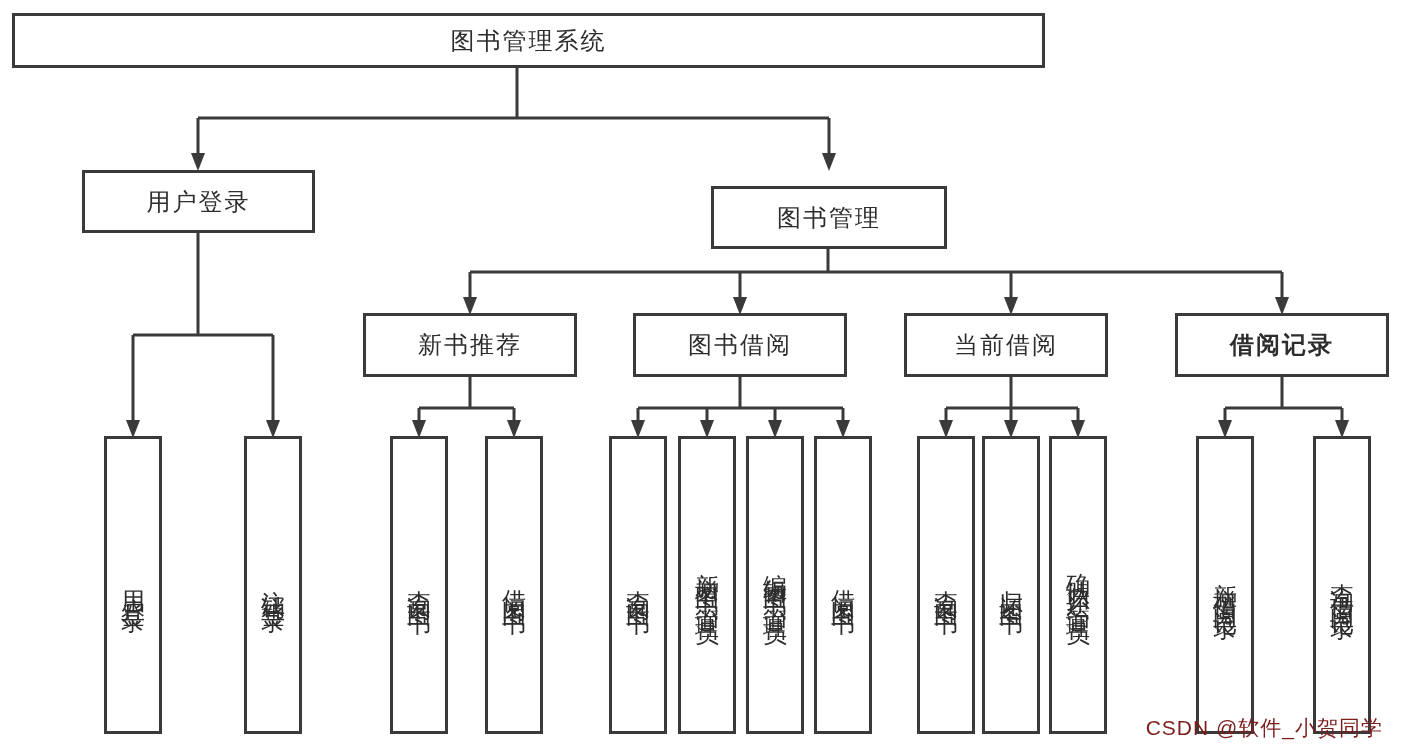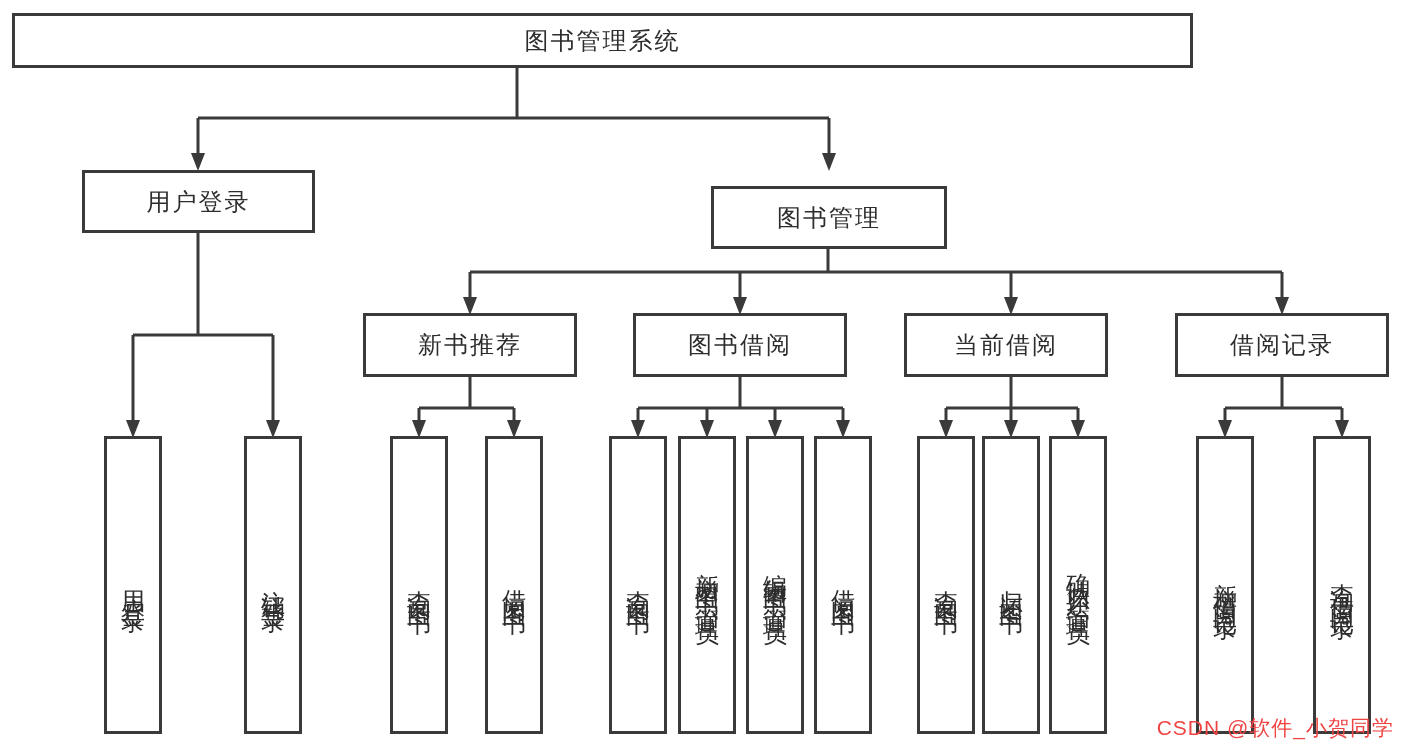--- a/index.html
+++ b/index.html
@@ -23,25 +23,25 @@
   }
   .box.h { font-size:24px; letter-spacing:2px; white-space:nowrap; }
   .box.v {
     writing-mode:vertical-rl;
     font-size:24px;
     letter-spacing:7px;
     line-height:1;
   }
   .watermark {
     position:absolute;
-    right:11px;
+    right:22px;
     top:714px;
     font-size:21px;
     letter-spacing:1px;
-    color:#ef4444;
+    color:#7f1d1d;
     white-space:nowrap;
     z-index:5;
   }
 </style>
 </head>
 <body>
 
 <div class="canvas">
 
   <svg class="connectors" viewBox="0 0 1405 747" xmlns="http://www.w3.org/2000/svg">
@@ -77,29 +77,29 @@
       <polygon points="775,438 768,420 782,420"></polygon>
       <polygon points="843,438 836,420 850,420"></polygon>
       <polygon points="946,438 939,420 953,420"></polygon>
       <polygon points="1011,438 1004,420 1018,420"></polygon>
       <polygon points="1078,438 1071,420 1085,420"></polygon>
       <polygon points="1225,438 1218,420 1232,420"></polygon>
       <polygon points="1342,438 1335,420 1349,420"></polygon>
     </g>
   </svg>
 
-  <div class="box h" style="left:12px; top:13px; width:1181px; height:55px;text-align:right;">图书管理系统</div>
+  <div class="box h" style="left:12px; top:13px; width:1033px; height:55px;text-align:right;">图书管理系统</div>
 
   <div class="box h" style="left:82px; top:170px; width:233px; height:63px;">用户登录</div>
   <div class="box h" style="left:711px; top:186px; width:236px; height:63px;">图书管理</div>
 
   <div class="box h" style="left:633px; top:313px; width:214px; height:64px;">图书借阅</div>
   <div class="box h" style="left:363px; top:313px; width:214px; height:64px;">新书推荐</div>
   <div class="box h" style="left:904px; top:313px; width:204px; height:64px;">当前借阅</div>
-  <div class="box h" style="left:1175px; top:313px; width:214px; height:64px;">借阅记录</div>
+  <div class="box h" style="left:1175px; top:313px; width:214px; height:64px;font-weight:bold;">借阅记录</div>
 
   <div class="box v" style="left:104px; top:436px; width:58px; height:298px;">用户登录</div>
   <div class="box v" style="left:244px; top:436px; width:58px; height:298px;">注销登录</div>
 
   <div class="box v" style="left:390px; top:436px; width:58px; height:298px;">查询图书</div>
   <div class="box v" style="left:485px; top:436px; width:58px; height:298px;">借阅图书</div>
 
   <div class="box v" style="left:609px; top:436px; width:58px; height:298px;">查询图书</div>
   <div class="box v" style="left:678px; top:436px; width:58px; height:298px;">新增图书（管理员）</div>
   <div class="box v" style="left:746px; top:436px; width:58px; height:298px;">编辑图书（管理员）</div>

